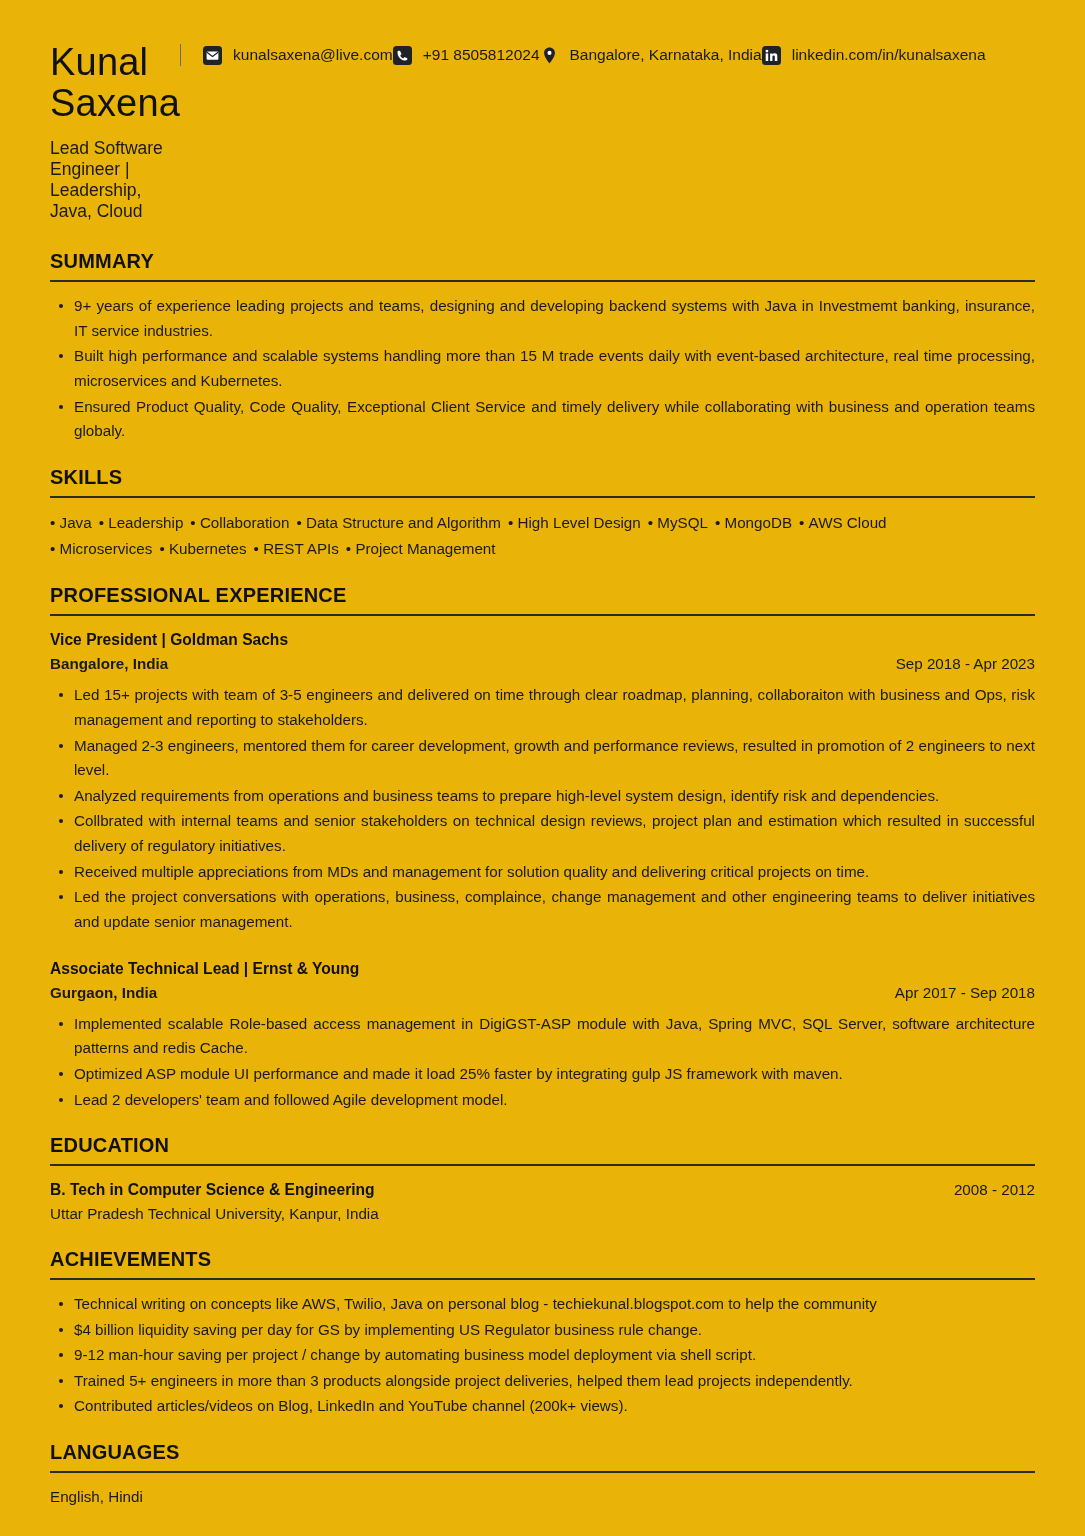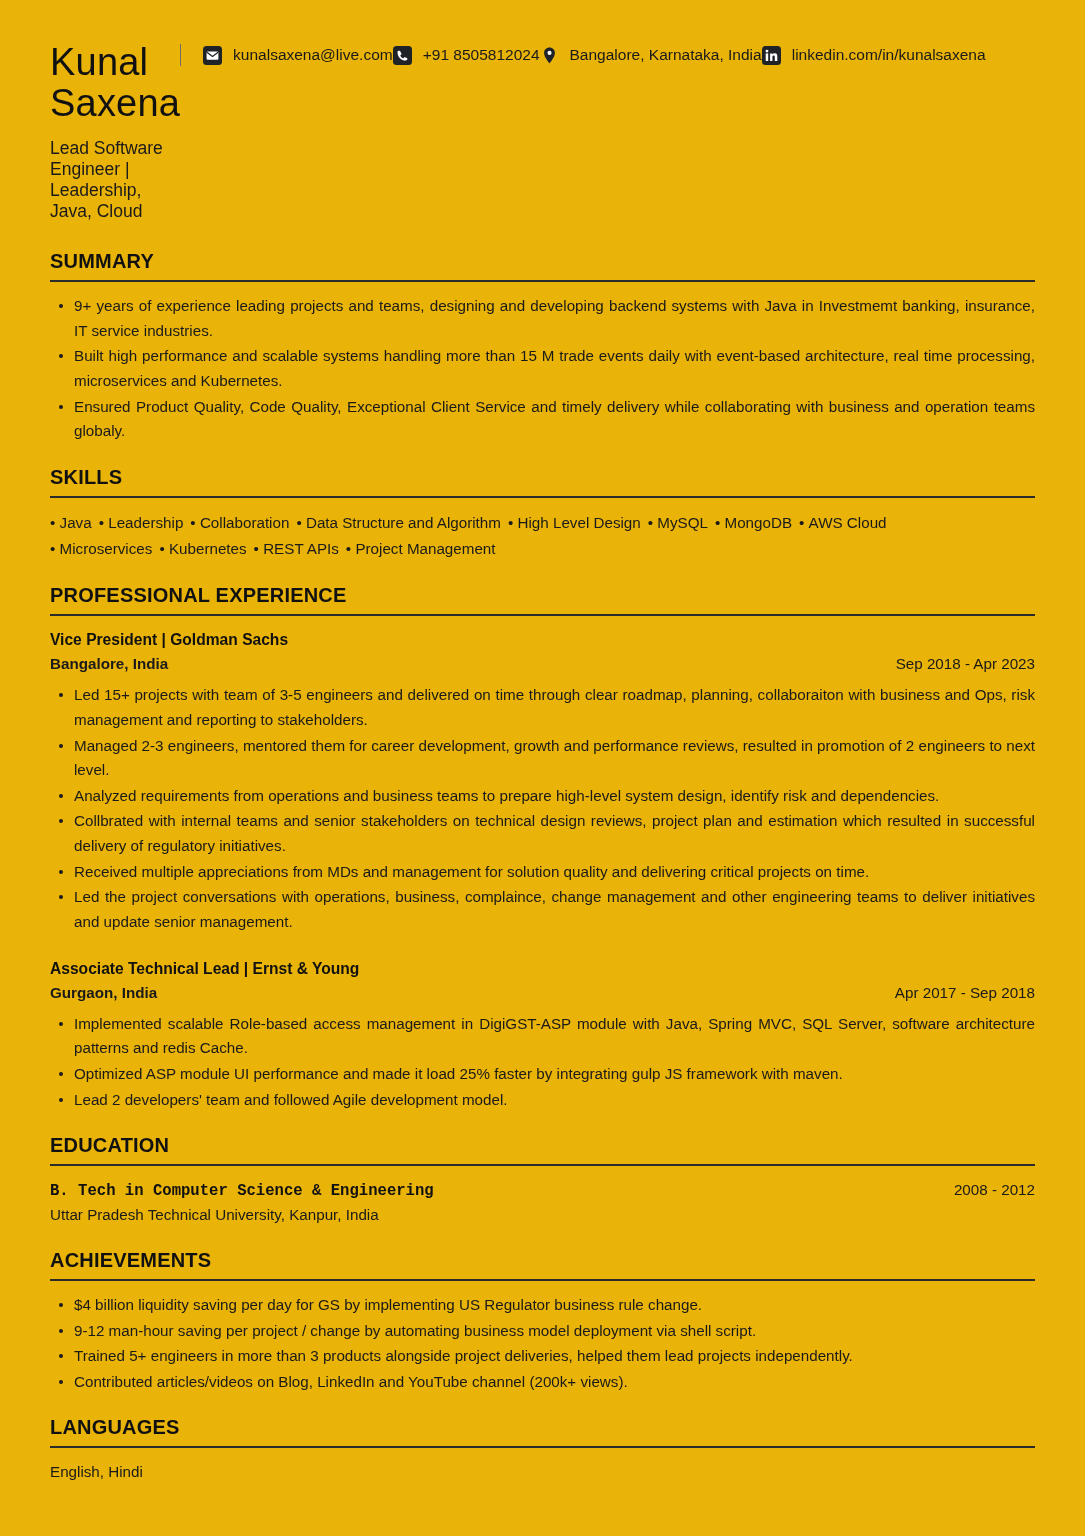--- a/index.html
+++ b/index.html
@@ -161,21 +161,21 @@
   .entry-dates { font-weight: 400; white-space: nowrap; }
 
   
   .edu-row {
     display: flex;
     justify-content: space-between;
     align-items: baseline;
     font-size: 15.6px;
     line-height: 1.55;
   }
-  .edu-degree { font-weight: 700; color: #111; font-family: Liberation Mono, monospace; }
+  .edu-degree { font-weight: 700; color: #111; }
   .edu-years { font-weight: 400; font-size: 15.2px; white-space: nowrap; }
   .edu-school {
     font-size: 15.2px;
     line-height: 1.55;
     color: #1a1a1a;
   }
 
   
   .lang-text {
     font-size: 15.2px;
@@ -306,20 +306,21 @@
         <span class="edu-years">2008 - 2012</span>
       </div>
       <div class="edu-school">Uttar Pradesh Technical University, Kanpur, India</div>
     </div>
   </div>
 
   <div class="section">
     <h2 class="section-title">ACHIEVEMENTS</h2>
     <hr class="rule">
     <ul class="bullets plain">
+      <li>Technical writing on concepts like AWS, Twilio, Java on personal blog - techiekunal.blogspot.com to help the community</li>
       <li>$4 billion liquidity saving per day for GS by implementing US Regulator business rule change.</li>
       <li>9-12 man-hour saving per project / change by automating business model deployment via shell script.</li>
       <li>Trained 5+ engineers in more than 3 products alongside project deliveries, helped them lead projects independently.</li>
       <li>Contributed articles/videos on Blog, LinkedIn and YouTube channel (200k+ views).</li>
     </ul>
   </div>
 
   <div class="section">
     <h2 class="section-title">LANGUAGES</h2>
     <hr class="rule">

